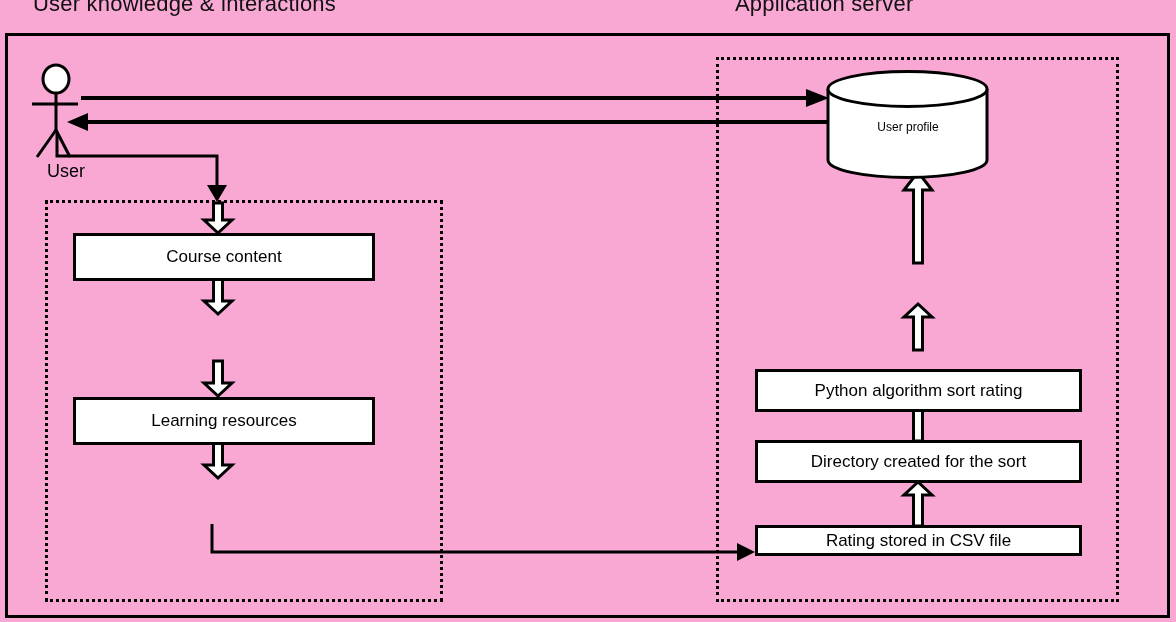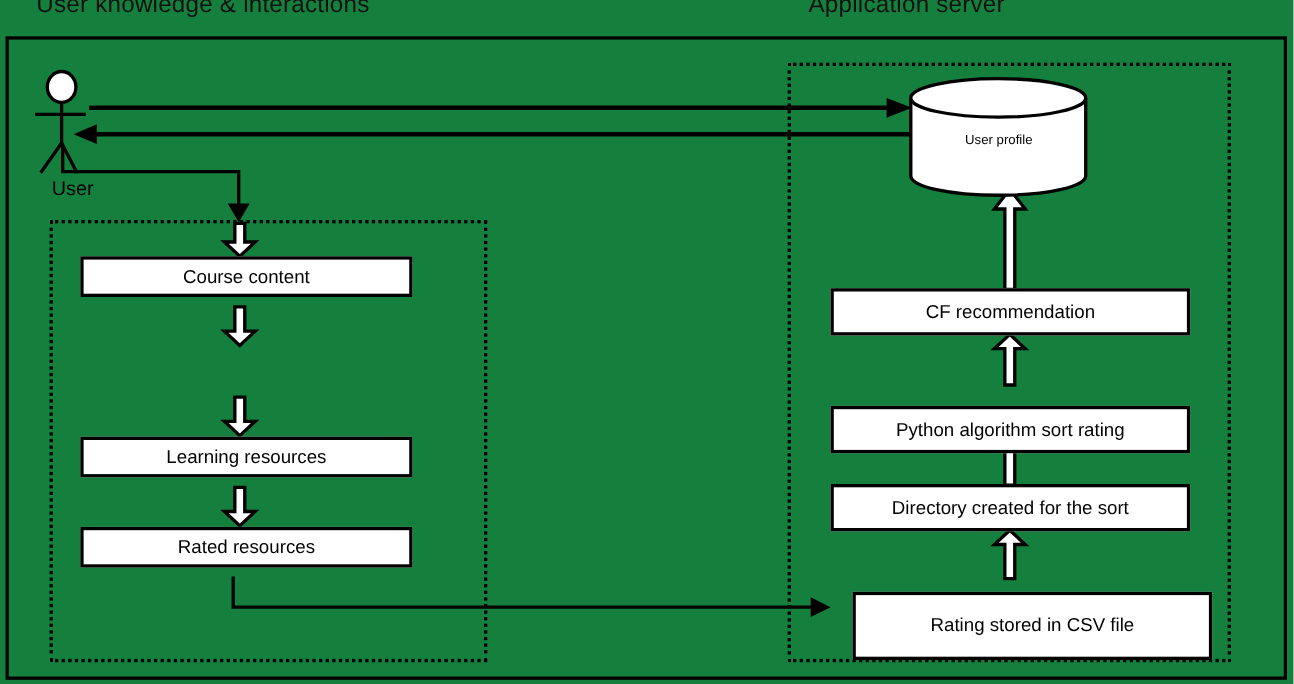--- a/index.html
+++ b/index.html
@@ -1,18 +1,18 @@
 <!DOCTYPE html>
 <html><head>
 <meta charset="utf-8">
 <style>
   html,body{margin:0;padding:0;background:#fff;}
   .stage{
     position:relative;width:1176px;height:622px;overflow:hidden;
-    background:#15803d;color:#000;
+    background:#f9a8d4;color:#000;
     font-family:"Liberation Sans","DejaVu Sans",sans-serif;
   }
   .title{
     position:absolute;top:-9px;font-size:22px;line-height:26px;color:#111;
     white-space:nowrap;letter-spacing:0.2px;
   }
   .title.left{left:33px;}
   .title.right{left:735px;}
   .outer-box{
     position:absolute;left:5px;top:33px;width:1165px;height:585px;
@@ -22,24 +22,24 @@
     position:absolute;border:3px dotted #000;box-sizing:border-box;background:transparent;
   }
   .dotted-box.left{left:45px;top:200px;width:398px;height:402px;}
   .dotted-box.right{left:716px;top:57px;width:403px;height:545px;}
   svg.connectors{position:absolute;left:0;top:0;width:1176px;height:622px;z-index:3;}
   .node{
     position:absolute;background:#fff;border:3px solid #000;box-sizing:border-box;
     display:flex;align-items:center;justify-content:center;
     font-size:17px;white-space:nowrap;z-index:4;
   }
-  .lb{left:73px;width:302px;height:37px;}
+  .lb{left:73px;width:302px;height:48px;}
   .lb1{top:233px;} .lb2{top:315px;} .lb3{top:397px;} .lb4{top:479px;}
   .rb{left:755px;width:327px;height:43px;}
-  .rb1{top:262px;} .rb2{top:369px;} .rb3{top:440px;} .rb4{top:538px;height:62px;margin-left:20px;}
+  .rb1{top:262px;} .rb2{top:369px;} .rb3{top:440px;} .rb4{top:525px;height:31px;}
   .actor-label{
     position:absolute;left:47px;top:161px;font-size:18px;z-index:4;white-space:nowrap;
   }
   .db-label{
     position:absolute;left:828px;top:120px;width:160px;text-align:center;
     font-size:12px;z-index:5;white-space:nowrap;
   }
 </style>
 </head>
 <body>
@@ -97,20 +97,18 @@
       <path d="M828,89 L828,160 A79.5,17.5 0 0 0 987,160 L987,89" fill="#fff" stroke="#000" stroke-width="3"></path>
       <ellipse cx="907.5" cy="89" rx="79.5" ry="17.5" fill="#fff" stroke="#000" stroke-width="3"></ellipse>
     </g>
   </svg>
 
   <div class="actor-label">User</div>
   <div class="db-label">User profile</div>
 
   <div class="node lb lb1">Course content</div>
   <div class="node lb lb3">Learning resources</div>
-  <div class="node lb lb4">Rated resources</div>
 
-  <div class="node rb rb1">CF recommendation</div>
   <div class="node rb rb2">Python algorithm sort rating</div>
   <div class="node rb rb3">Directory created for the sort</div>
   <div class="node rb rb4">Rating stored in CSV file</div>
 
 </div>
 
 </body></html>

